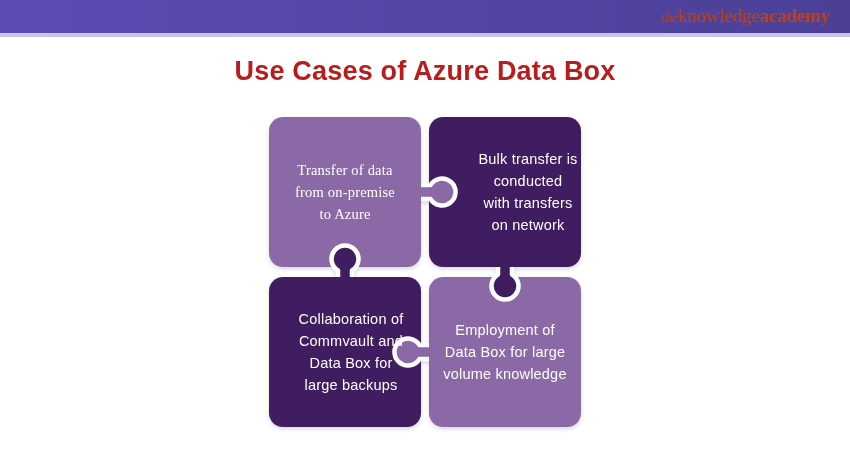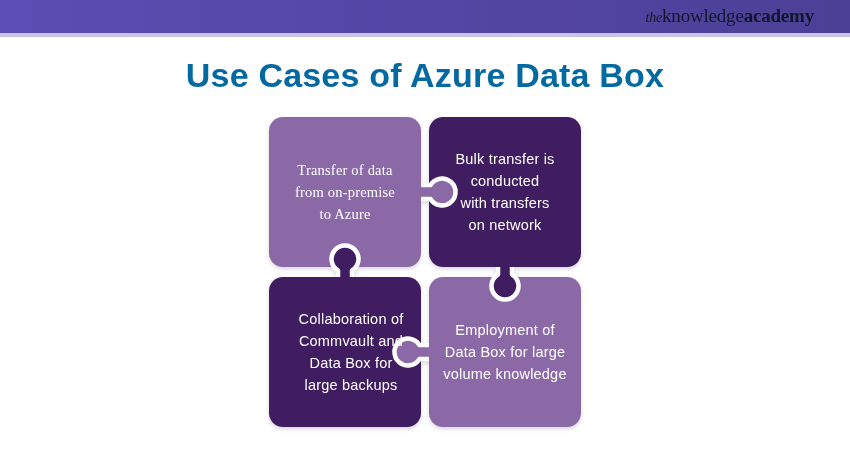--- a/index.html
+++ b/index.html
@@ -14,58 +14,58 @@
   
   .header-bar{
     position:absolute;left:0;top:0;width:850px;height:33px;
     background:linear-gradient(90deg,#5B4DB3 0%,#4C3F96 100%);
   }
   .header-accent-line{
     position:absolute;left:0;top:33px;width:850px;height:4px;
     background:#C9C3E8;
   }
   .brand-logo{
-    position:absolute;right:36px;top:0;height:39px;
+    position:absolute;right:20px;top:0;height:39px;
     line-height:32px;
-    color:#0f172a;
+    color:#c2410c;
     font-family:"Liberation Serif", serif;
     white-space:nowrap;
     letter-spacing:-0.2px;
   }
   .brand-logo .logo-the{font-style:italic;font-size:14px;}
   .brand-logo .logo-knowledge{font-size:19px;}
   .brand-logo .logo-academy{font-size:19px;font-weight:700;}
 
   
   .page-title{
     position:absolute;left:0;top:56px;width:850px;
     text-align:center;
-    font-size:34px;font-weight:700;
-    color:#0369a1;
+    font-size:27px;font-weight:700;
+    color:#b91c1c;
     letter-spacing:0.2px;
   }
 
   
   .puzzle-svg{
     position:absolute;left:0;top:0;
     filter:drop-shadow(0 2px 2px rgba(40,20,60,0.18));
   }
   .piece-label{
     position:absolute;
     width:152px;height:150px;
     display:flex;align-items:center;justify-content:center;
     text-align:center;
     color:#ffffff;
     font-size:14.5px;line-height:22px;
     letter-spacing:0.2px;
     white-space:pre-line;
     pointer-events:none;
   }
   .label-tl{left:269px;top:117px;font-family:Liberation Serif, serif;}
-  .label-tr{left:429px;top:117px;}
+  .label-tr{left:452px;top:117px;}
   .label-bl{left:275px;top:277px;}
   .label-br{left:429px;top:277px;}
 </style>
 </head>
 <body>
 
 <div class="page">
 
   <div class="header-bar"></div>
   <div class="header-accent-line"></div>

